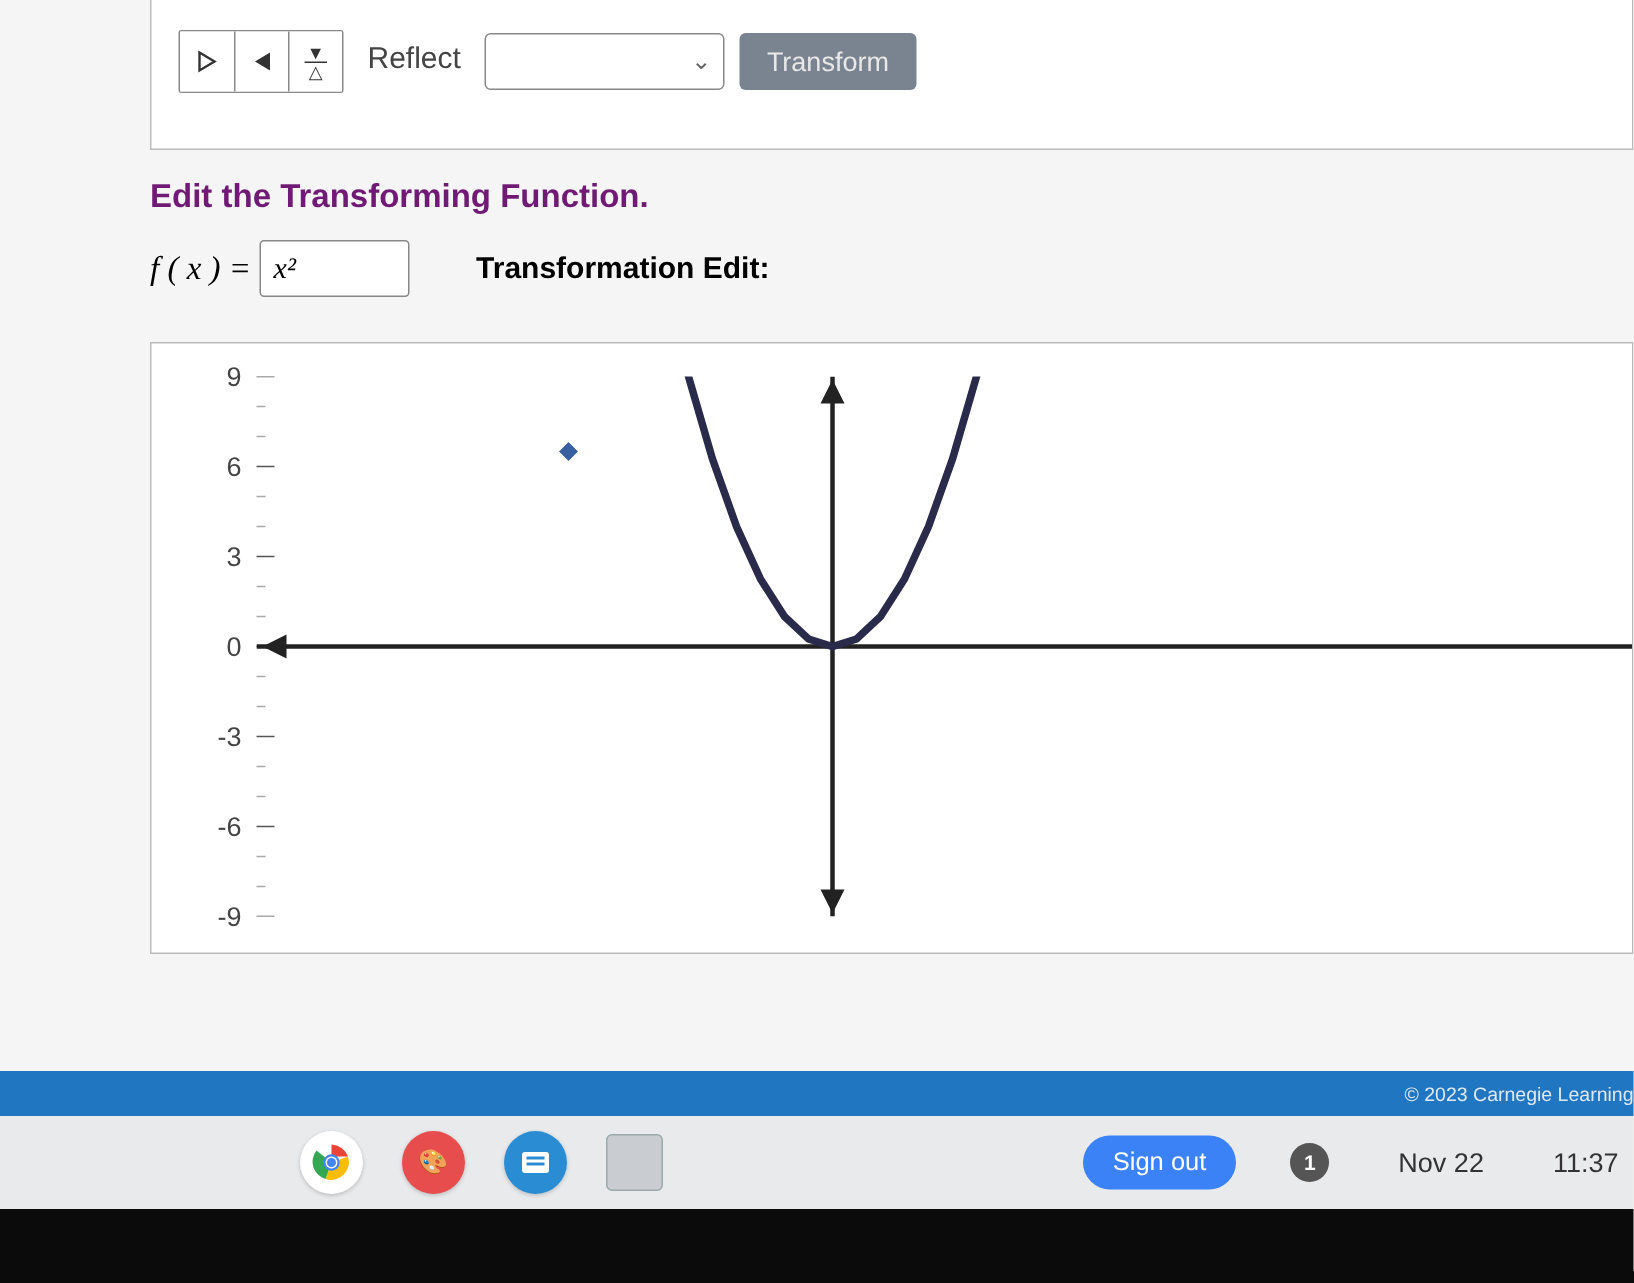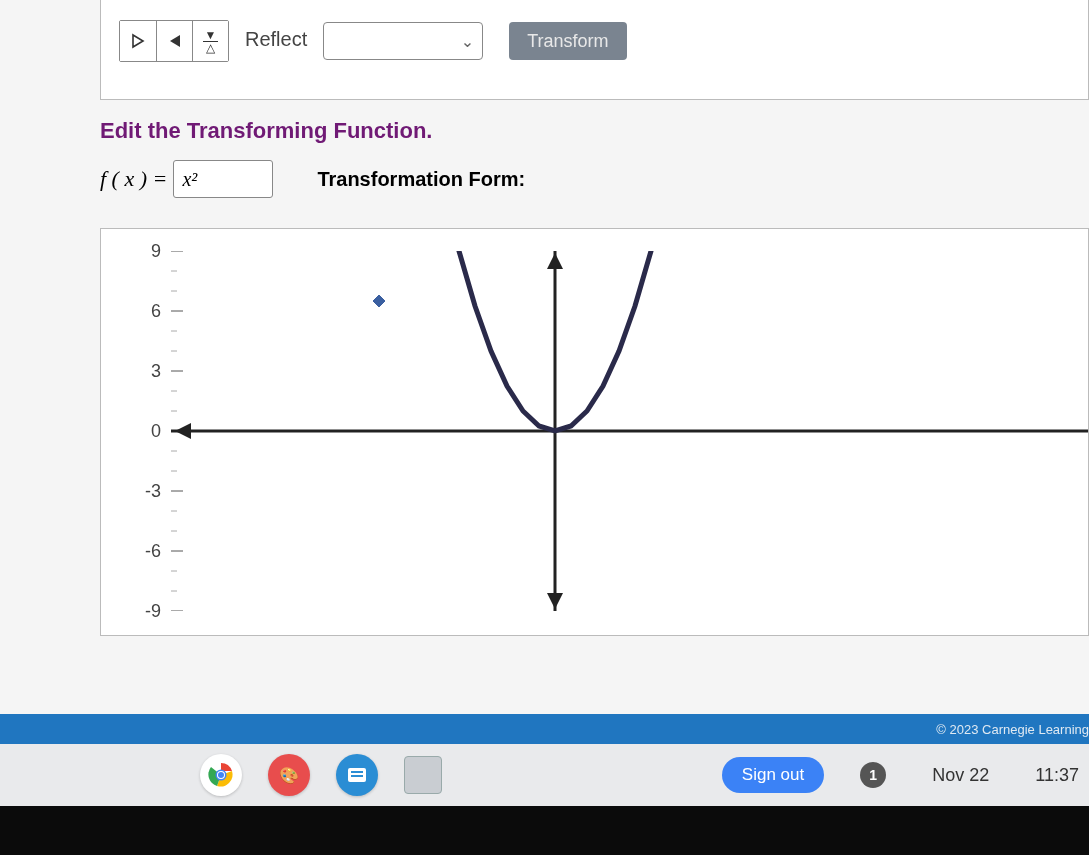--- a/index.html
+++ b/index.html
@@ -29,21 +29,21 @@
     width: 160px; height: 38px;
     border: 1px solid #888; border-radius: 4px;
     background: #fff;
     display: flex; align-items: center; justify-content: flex-end;
     padding: 0 8px; color: #666; margin-top: 2px;
   }
   .transform-btn {
     height: 38px; padding: 0 18px;
     background: #7a8490; color: #e8e8e8;
     border-radius: 4px; font-size: 18px;
-    display: flex; align-items: center; margin-top: 2px; margin-left: 16px;
+    display: flex; align-items: center; margin-top: 2px;
   }
   .edit-section {
     margin: 18px 0 0 100px;
     padding: 0 0 12px 0;
   }
   .edit-heading { font-size: 22px; font-weight: bold; color: #701a75; margin-bottom: 16px; }
   .fx-row { display: flex; align-items: center; gap: 14px; }
   .fx-left { font-size: 22px; font-style: italic; font-family: 'Times New Roman', serif; display: flex; align-items: center; gap: 6px; }
   .fx-input {
     width: 100px; height: 38px;
@@ -140,21 +140,21 @@
   </div>
 </div>
 
 <div class="edit-section">
   <div class="edit-heading">Edit the Transforming Function.</div>
   <div class="fx-row">
     <div class="fx-left">
       <span>f ( x ) =</span>
       <input class="fx-input" value="x²" style="">
     </div>
-    <div class="tform-label">Transformation Form:</div>
+    <div class="tform-label">Transformation Edit:</div>
   </div>
 </div>
 
 <div class="graph-panel">
   <div class="plot-area">
     <div class="y-axis-labels">
       <span>9</span>
       <span>6</span>
       <span>3</span>
       <span>0</span>

